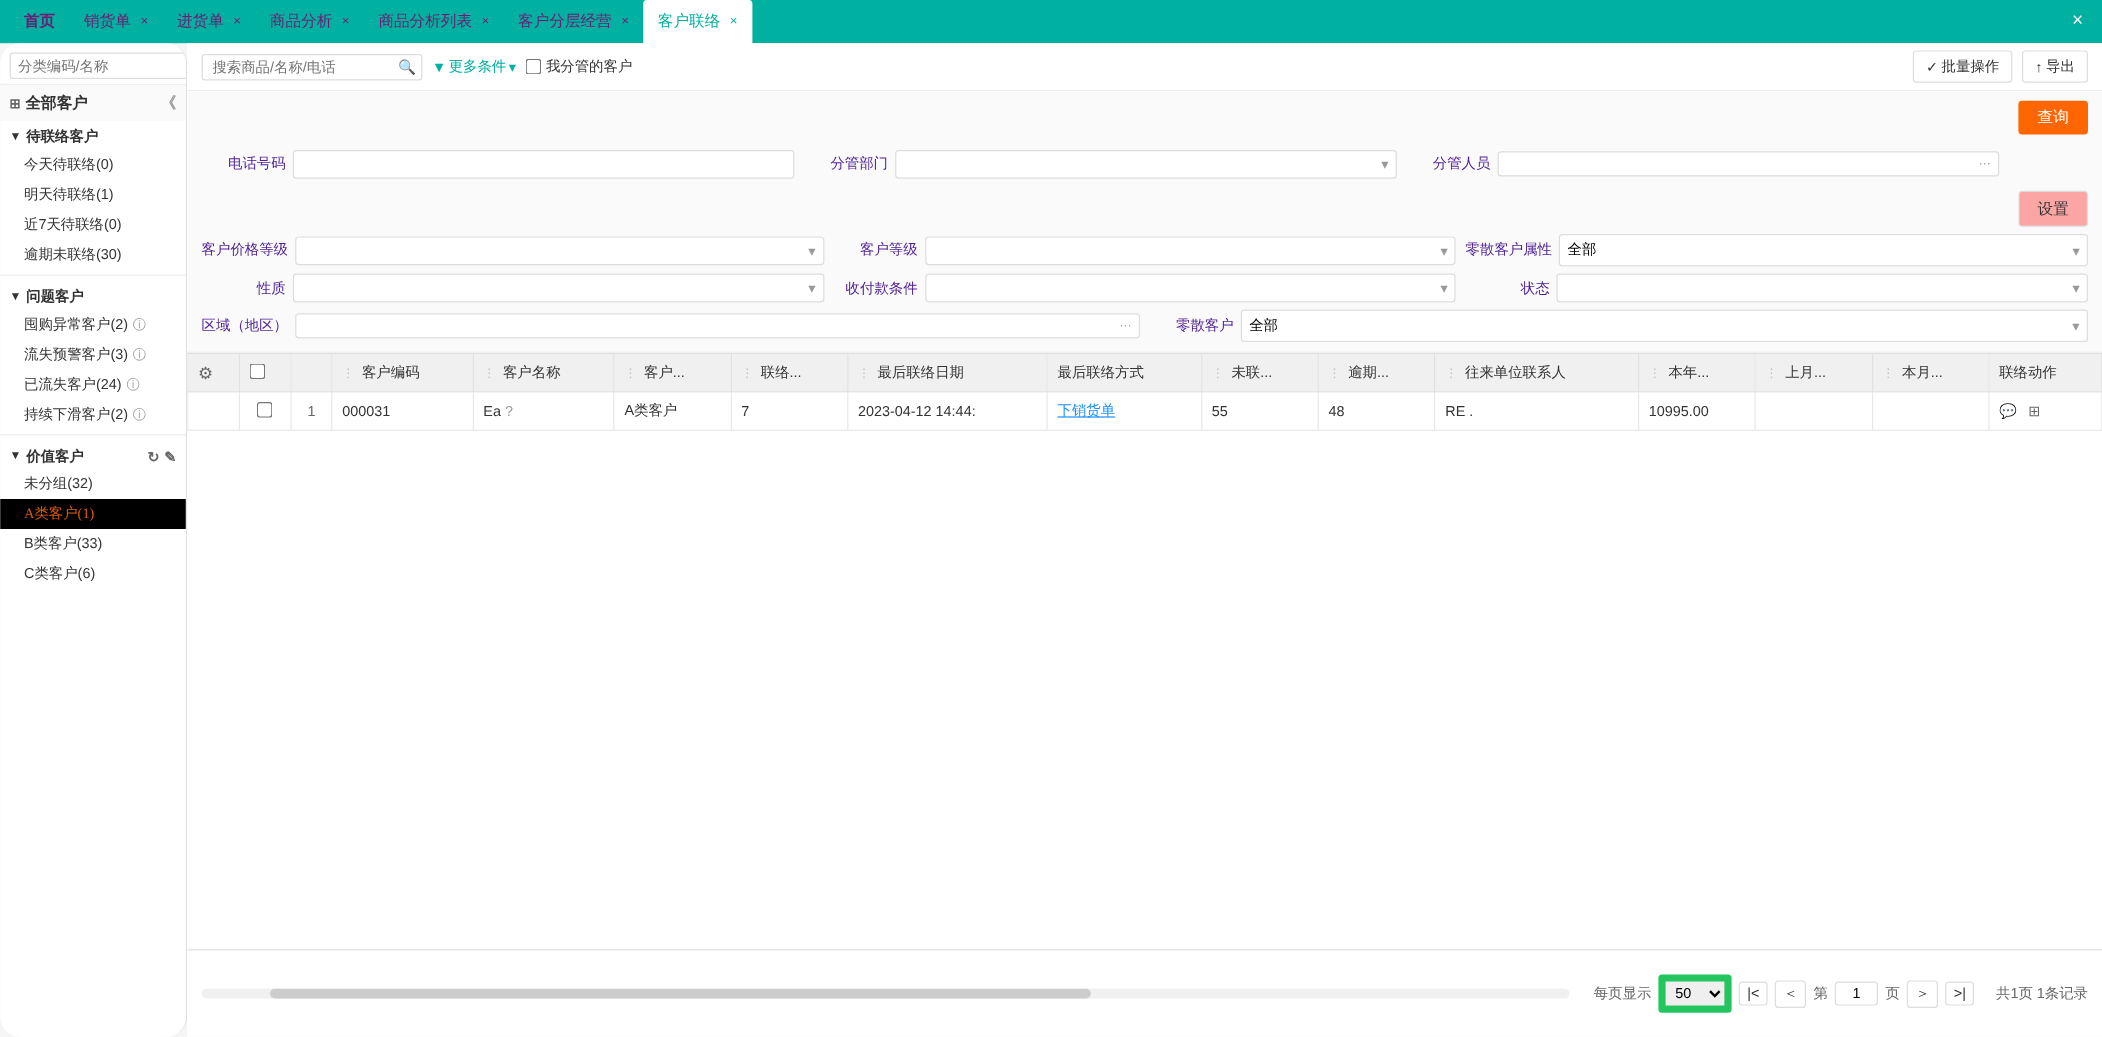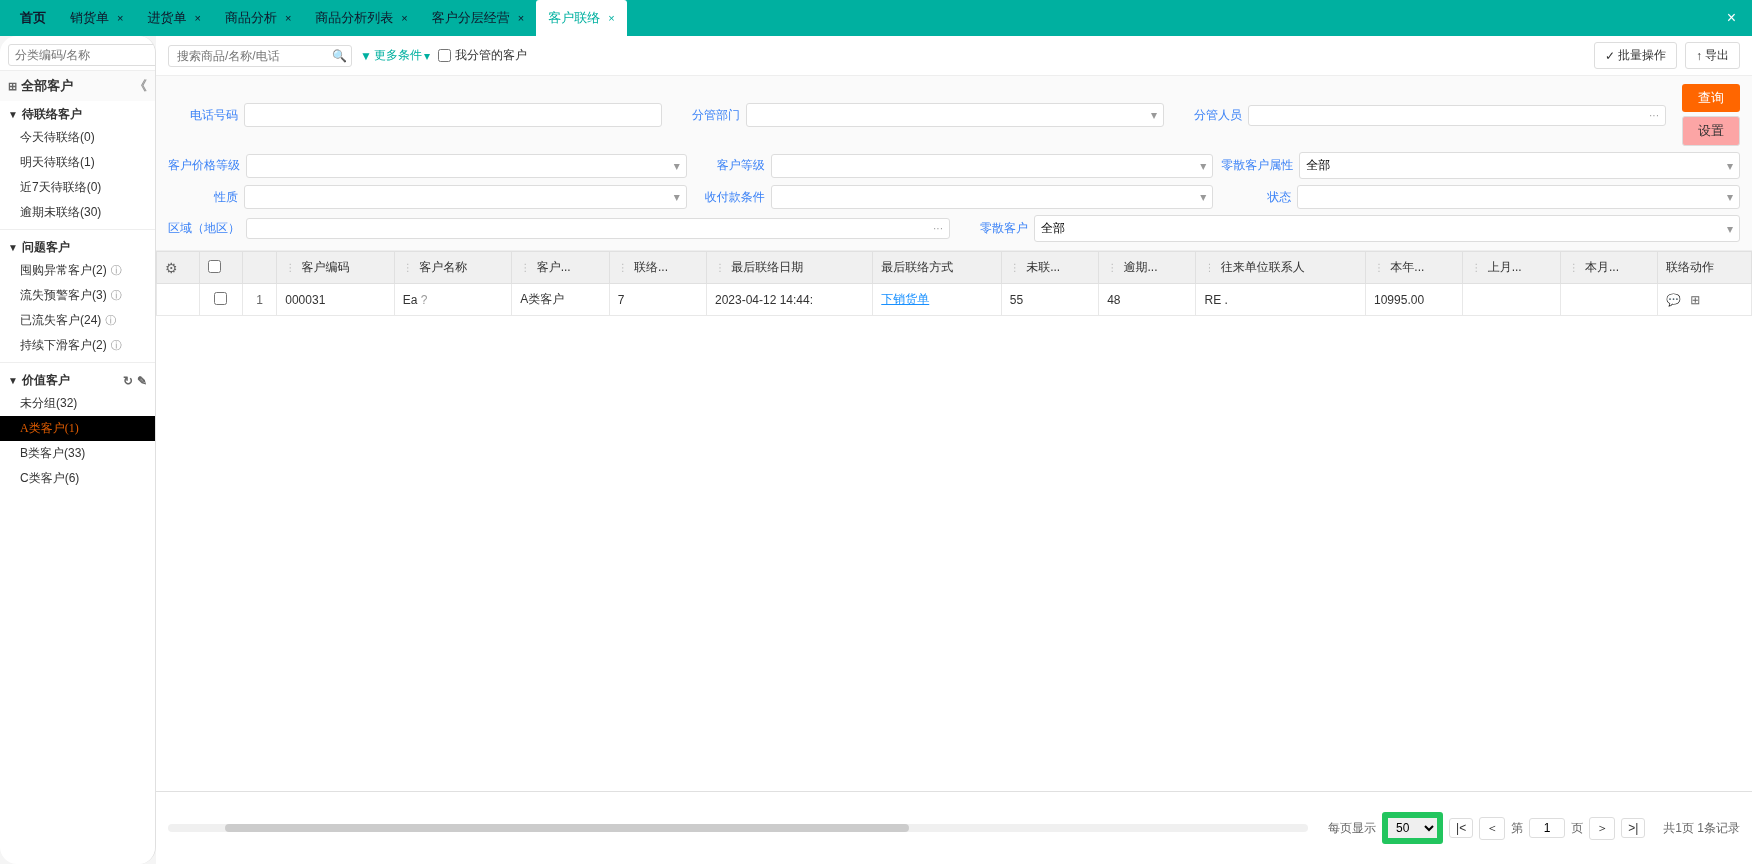--- a/index.html
+++ b/index.html
@@ -5,21 +5,21 @@
     * { margin: 0; padding: 0; box-sizing: border-box; }
     body { font-family: "Microsoft YaHei", Arial, sans-serif; font-size: 12px; background: #f5f5f5; width: 1752px; height: 864px; overflow: hidden; }
 
     
     .top-nav {
       display: flex; align-items: center;
       background: #00b0a0; height: 36px;
       padding: 0 8px;
     }
     .top-nav .nav-item {
-      color: #0f172a; padding: 0 12px; height: 36px; line-height: 36px;
+      color: #701a75; padding: 0 12px; height: 36px; line-height: 36px;
       cursor: pointer; font-size: 13px; display: flex; align-items: center; gap: 4px;
       white-space: nowrap;
     }
     .top-nav .nav-item.home { font-weight: bold; }
     .top-nav .nav-item.active {
       background: #fff; color: #00b0a0; border-radius: 3px 3px 0 0;
     }
     .top-nav .nav-item .close-x { font-size: 11px; margin-left: 4px; color: inherit; }
     .top-nav .spacer { flex: 1; }
     .top-nav .close-app { color: #fff; font-size: 16px; cursor: pointer; padding: 0 8px; }
@@ -112,21 +112,21 @@
       padding: 8px 12px;
     }
     .adv-filter-row {
       display: flex; align-items: center; gap: 8px; margin-bottom: 6px;
     }
     .adv-filter-row:last-child { margin-bottom: 0; }
     .adv-field {
       display: flex; align-items: center; flex: 1;
     }
     .adv-field label {
-      color: #3b82f6; font-size: 12px; white-space: nowrap;
+      color: #4c1d95; font-size: 12px; white-space: nowrap;
       min-width: 70px; text-align: right; margin-right: 6px;
     }
     .adv-field .field-input {
       flex: 1; border: 1px solid #ddd; border-radius: 3px;
       padding: 4px 6px; font-size: 12px; outline: none;
       background: #fff; display: flex; align-items: center;
       position: relative;
     }
     .adv-field .field-input .dots { margin-left: auto; color: #999; font-size: 10px; }
 
@@ -188,21 +188,21 @@
       font-size: 13px;
     }
     .btn-settings {
       background: #fca5a5; color: #333; border: 1px solid #ddd;
       padding: 5px 14px; border-radius: 3px; cursor: pointer;
       font-size: 13px; display: block; margin-top: 4px;
     }
 
     .query-btns {
       display: flex; flex-direction: column;
-      justify-content: center; margin-left: 8px;
+      justify-content: center; margin-left: 8px; gap: 43px;
     }
 
     .checkbox-cell { text-align: center; }
     .row-num { text-align: center; color: #666; }
 
     .gear-icon { font-size: 14px; color: #666; cursor: pointer; }
   </style>
 </head>
 <body>
 

